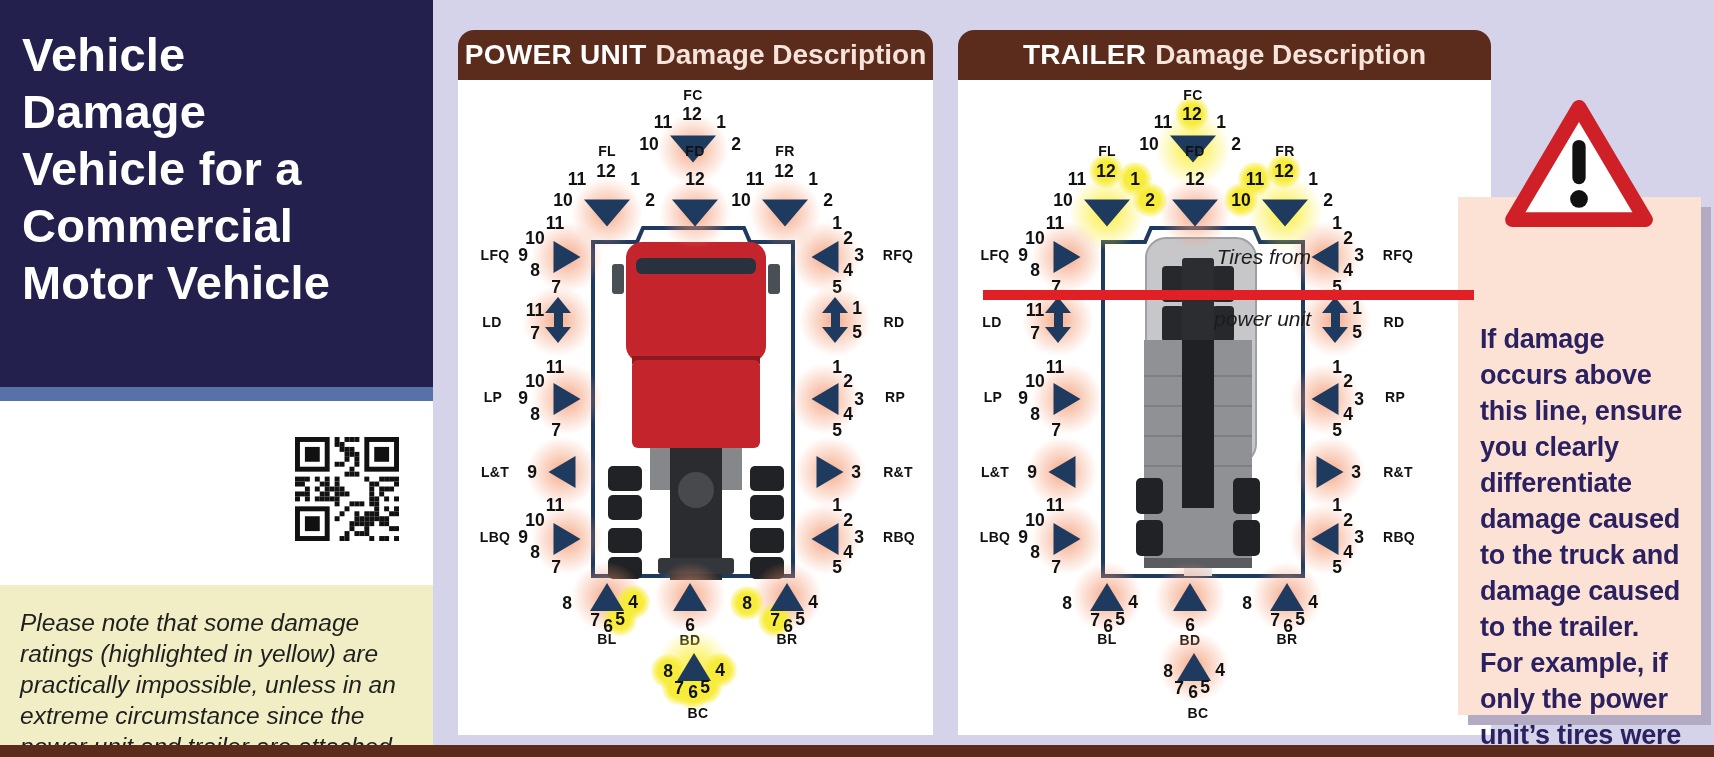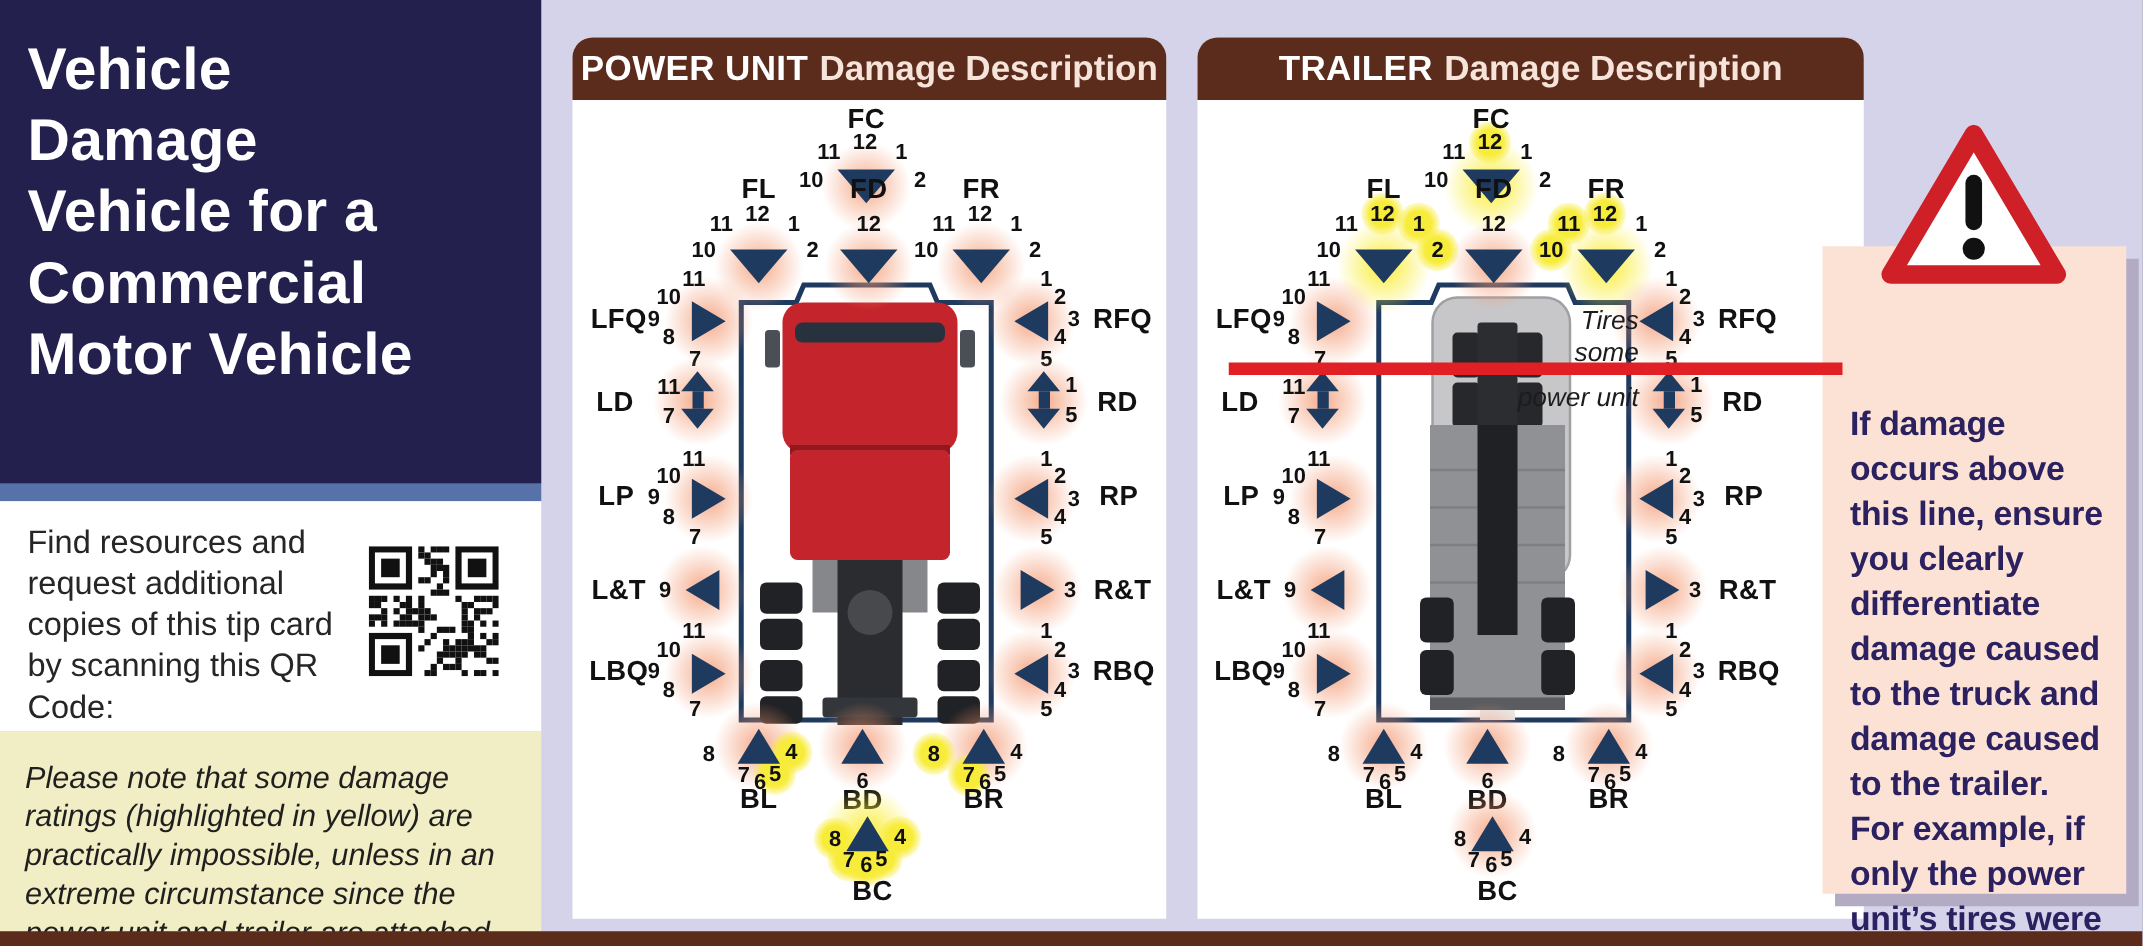--- a/index.html
+++ b/index.html
@@ -34,21 +34,21 @@
   .box-outline{position:absolute;left:0;top:0;}
   .truck{position:absolute;}
 
   
   .glow{position:absolute;width:76px;height:76px;border-radius:50%;margin:-38px 0 0 -38px;pointer-events:none;}
   .glow.peach{background:radial-gradient(circle,rgba(243,150,110,.80) 0%,rgba(243,150,110,0) 66%);}
   .glow.yellow{background:radial-gradient(circle,rgba(250,236,45,.95) 0%,rgba(250,236,45,0) 70%);}
   .hl{position:absolute;width:34px;height:34px;margin:-17px 0 0 -17px;border-radius:50%;
       background:radial-gradient(circle,#f8ec3a 42%,rgba(248,236,58,0) 78%);pointer-events:none;}
   .num{position:absolute;transform:translate(-50%,-50%);font-size:17.5px;font-weight:700;color:var(--ink);}
-  .clabel{position:absolute;transform:translate(-50%,-50%);font-size:22px;font-weight:800;color:var(--ink);letter-spacing:.3px;white-space:nowrap;}
+  .clabel{position:absolute;transform:translate(-50%,-50%);font-size:14px;font-weight:800;color:var(--ink);letter-spacing:.3px;white-space:nowrap;}
   .arr{position:absolute;width:0;height:0;transform:translate(-50%,-50%);}
   .arr.down{border-left:23px solid transparent;border-right:23px solid transparent;border-top:27px solid var(--navy);}
   .arr.up{border-left:17px solid transparent;border-right:17px solid transparent;border-bottom:28px solid var(--navy);}
   .arr.right{border-top:16px solid transparent;border-bottom:16px solid transparent;border-left:27px solid var(--navy);}
   .arr.left{border-top:16px solid transparent;border-bottom:16px solid transparent;border-right:27px solid var(--navy);}
   .arr.updown{width:26px;height:48px;border:none;display:flex;flex-direction:column;align-items:center;}
   .arr.updown i{display:block;}
   .ud-up{width:0;height:0;border-left:13px solid transparent;border-right:13px solid transparent;border-bottom:16px solid var(--navy);}
   .ud-mid{width:9px;height:14px;background:var(--navy);}
   .ud-dn{width:0;height:0;border-left:13px solid transparent;border-right:13px solid transparent;border-top:16px solid var(--navy);}
@@ -72,21 +72,20 @@
 </head>
 <body>
 
 <div class="stage">
 
   <div class="title-block">
     <h1>Vehicle Damage Vehicle for a Commercial Motor Vehicle</h1>
   </div>
   <div class="blue-bar"></div>
   <div class="qr-block">
-    <p>Find resources and request additional copies of this tip card by scanning this QR Code:</p>
     <div class="qr" id="qr">
         <svg width="104" height="104" viewBox="0 0 104 104">
           <rect x="39.61904761904762" y="0" width="4.9523809523809526" height="4.9523809523809526" fill="#111"></rect>
           <rect x="49.523809523809526" y="0" width="4.9523809523809526" height="4.9523809523809526" fill="#111"></rect>
           <rect x="54.47619047619048" y="0" width="4.9523809523809526" height="4.9523809523809526" fill="#111"></rect>
           <rect x="59.42857142857143" y="0" width="4.9523809523809526" height="4.9523809523809526" fill="#111"></rect>
           <rect x="39.61904761904762" y="4.9523809523809526" width="4.9523809523809526" height="4.9523809523809526" fill="#111"></rect>
           <rect x="44.57142857142857" y="4.9523809523809526" width="4.9523809523809526" height="4.9523809523809526" fill="#111"></rect>
           <rect x="44.57142857142857" y="9.904761904761905" width="4.9523809523809526" height="4.9523809523809526" fill="#111"></rect>
           <rect x="49.523809523809526" y="9.904761904761905" width="4.9523809523809526" height="4.9523809523809526" fill="#111"></rect>
@@ -413,21 +412,21 @@
         <line x1="8" y1="230" x2="46" y2="230" stroke="#7d7f83" stroke-width="2"></line>
           <line x1="78" y1="230" x2="116" y2="230" stroke="#7d7f83" stroke-width="2"></line>
         <rect x="46" y="104" width="32" height="168" fill="#1f2124"></rect>
         <rect x="0" y="242" width="27" height="36" rx="5" fill="#202226"></rect>
           <rect x="97" y="242" width="27" height="36" rx="5" fill="#202226"></rect>
         <rect x="0" y="284" width="27" height="36" rx="5" fill="#202226"></rect>
           <rect x="97" y="284" width="27" height="36" rx="5" fill="#202226"></rect>
         <rect x="8" y="322" width="108" height="10" fill="#5a5c60"></rect>
         <rect x="48" y="332" width="28" height="8" fill="#e8e8e8"></rect>
       </svg>
-      <div class="tires-above">Tires some</div>
+      <div class="tires-above">Tires from</div>
       <div class="tires-below">power unit</div>
     <div class="glow yellow" style="left: 235px; top: 119px;"></div>
         <div class="hl" style="left: 234px; top: 84px;"></div>
         <div class="arr down" style="left: 235px; top: 119px;"></div>
         <span class="num" style="left: 205px; top: 92px;">11</span>
         <span class="num" style="left: 234px; top: 84px;">12</span>
         <span class="num" style="left: 263px; top: 92px;">1</span>
         <span class="num" style="left: 191px; top: 114px;">10</span>
         <span class="num" style="left: 278px; top: 114px;">2</span>
         <span class="clabel" style="left: 235px; top: 65px;">FC</span>

